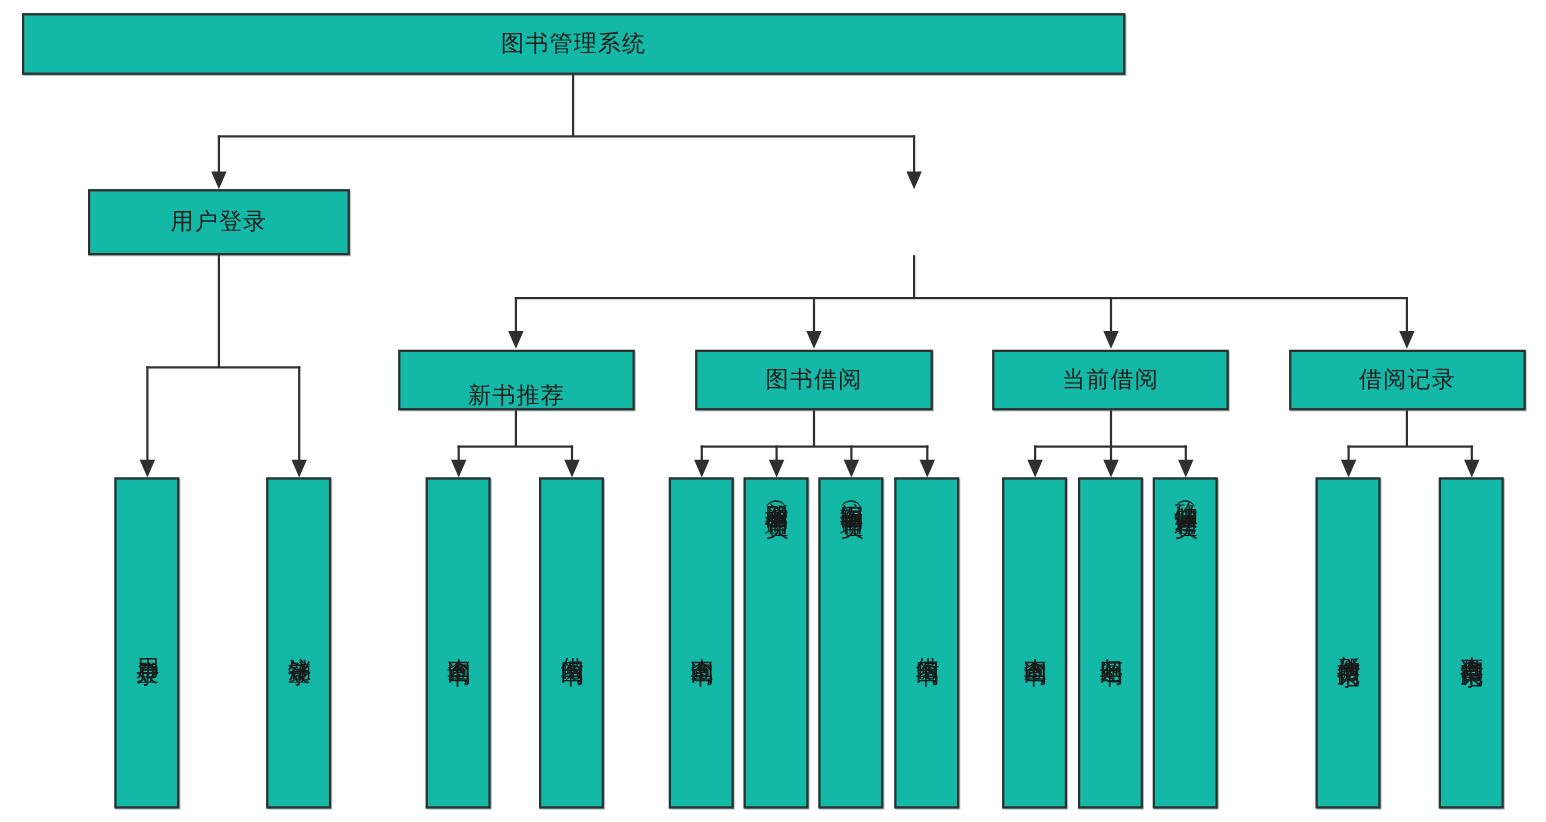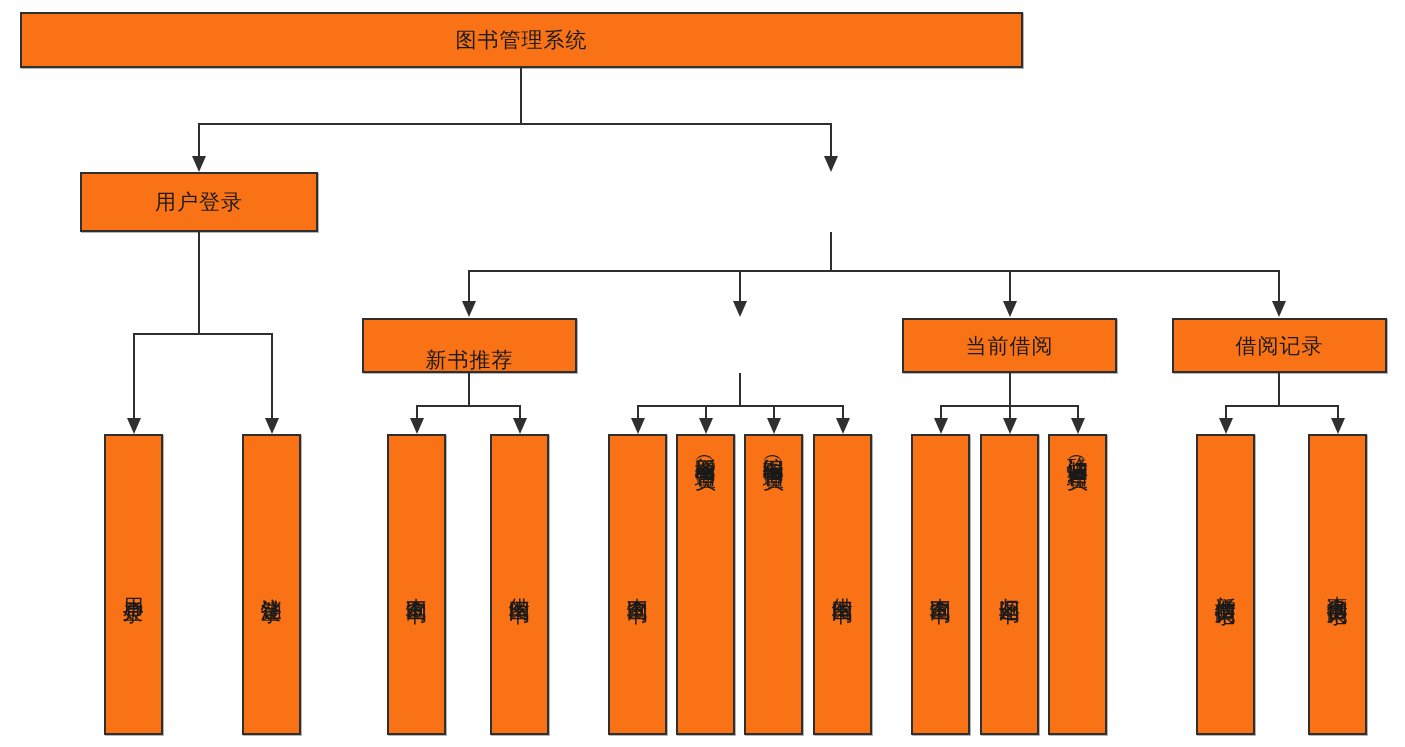--- a/index.html
+++ b/index.html
@@ -14,21 +14,21 @@
     position: relative;
     width: 1405px;
     height: 747px;
     background: #ffffff;
     overflow: hidden;
   }
   
   .node {
     position: absolute;
     box-sizing: border-box;
-    background: #f97316;
+    background: #14b8a6;
     border: 2px solid #2f2f2f;
     display: flex;
     align-items: center;
     justify-content: center;
     color: #1a1a1a;
     box-shadow: 1px 1px 0 rgba(120,120,120,0.55);
   }
   .node.h {
     font-size: 21px;
     letter-spacing: 1px;
@@ -123,20 +123,23 @@
   <div class="arrow" style="left:462px; top:301px;"></div>
   <div class="edge vline" style="left:739px; top:270px; height:33px;"></div>
   <div class="arrow" style="left:733px; top:301px;"></div>
   <div class="edge vline" style="left:1009px; top:270px; height:33px;"></div>
   <div class="arrow" style="left:1003px; top:301px;"></div>
   <div class="edge vline" style="left:1278px; top:270px; height:33px;"></div>
   <div class="arrow" style="left:1272px; top:301px;"></div>
 
   <div class="node h" style="left:362px; top:318px; width:215px; height:55px;align-items:flex-end;">
     <span>新书推荐</span>
+  </div>
+  <div class="node h" style="left:632px; top:318px; width:216px; height:55px;">
+    <span>图书借阅</span>
   </div>
   <div class="node h" style="left:902px; top:318px; width:215px; height:55px;">
     <span>当前借阅</span>
   </div>
   <div class="node h" style="left:1172px; top:318px; width:215px; height:55px;">
     <span>借阅记录</span>
   </div>
 
   <div class="edge vline" style="left:468px; top:373px; height:33px;"></div>
   <div class="edge hline" style="left:416px; top:405px; width:105px;"></div>

